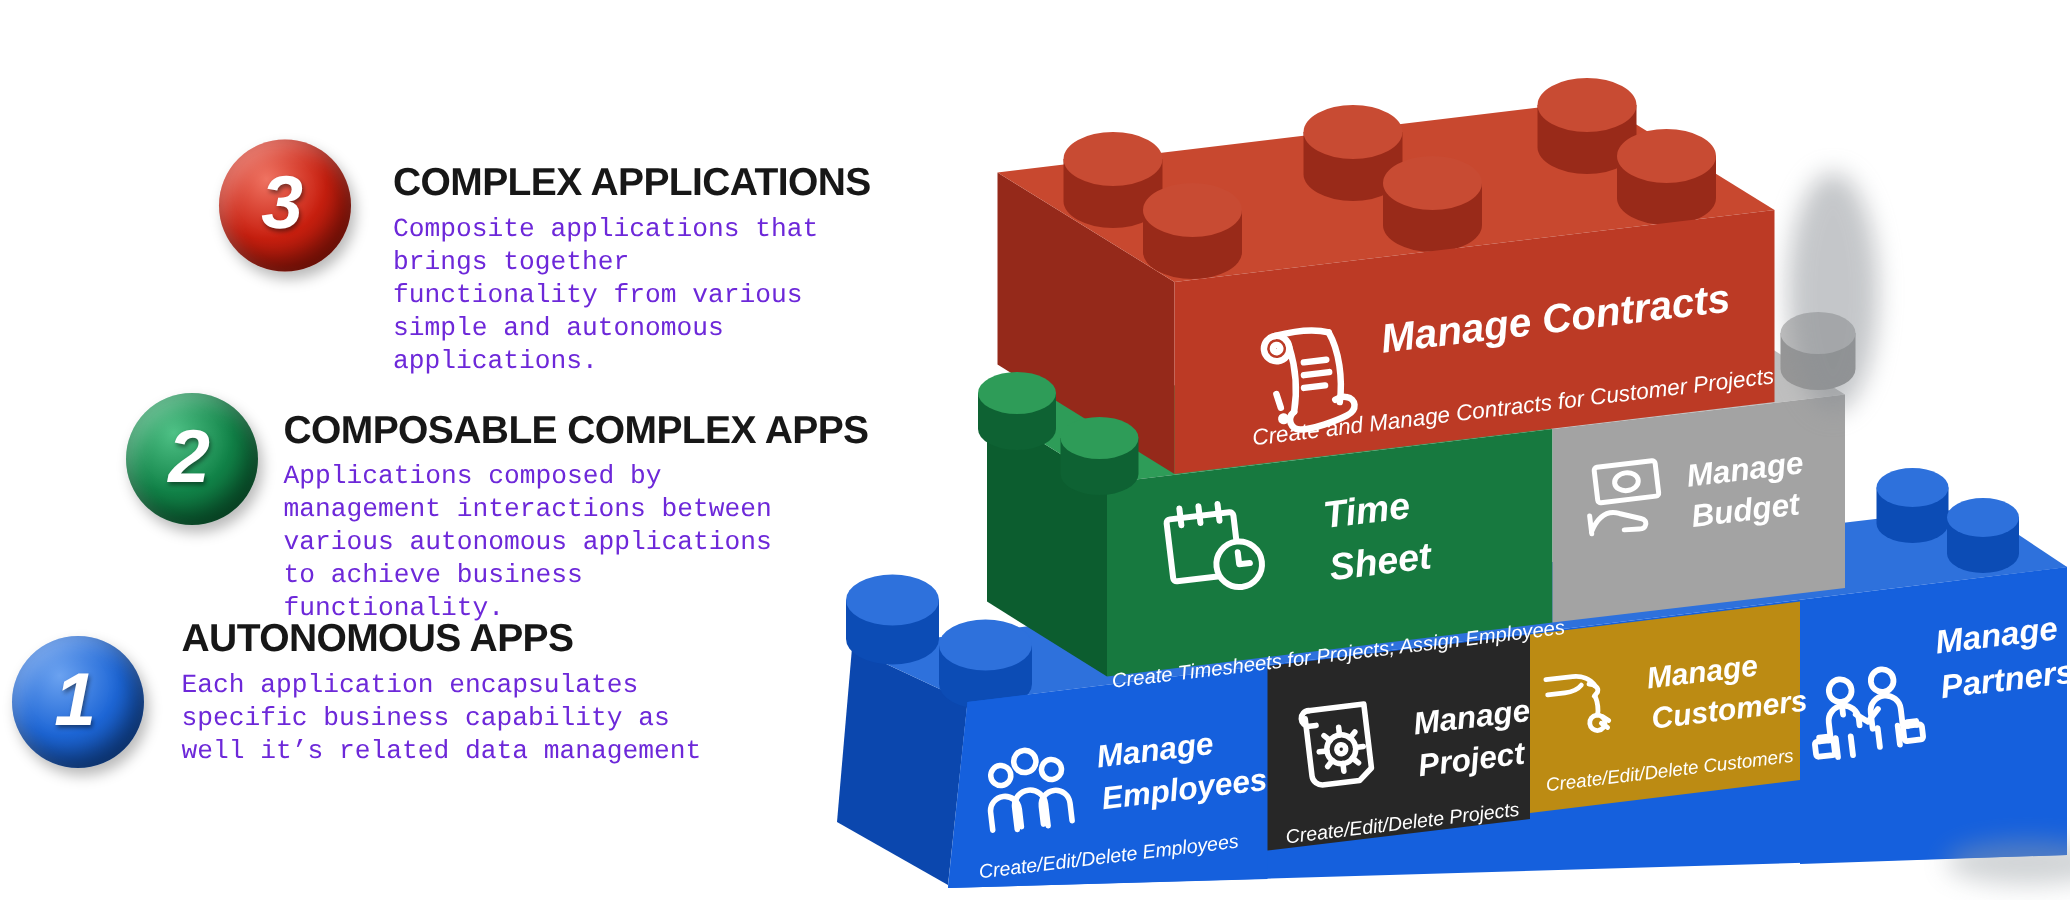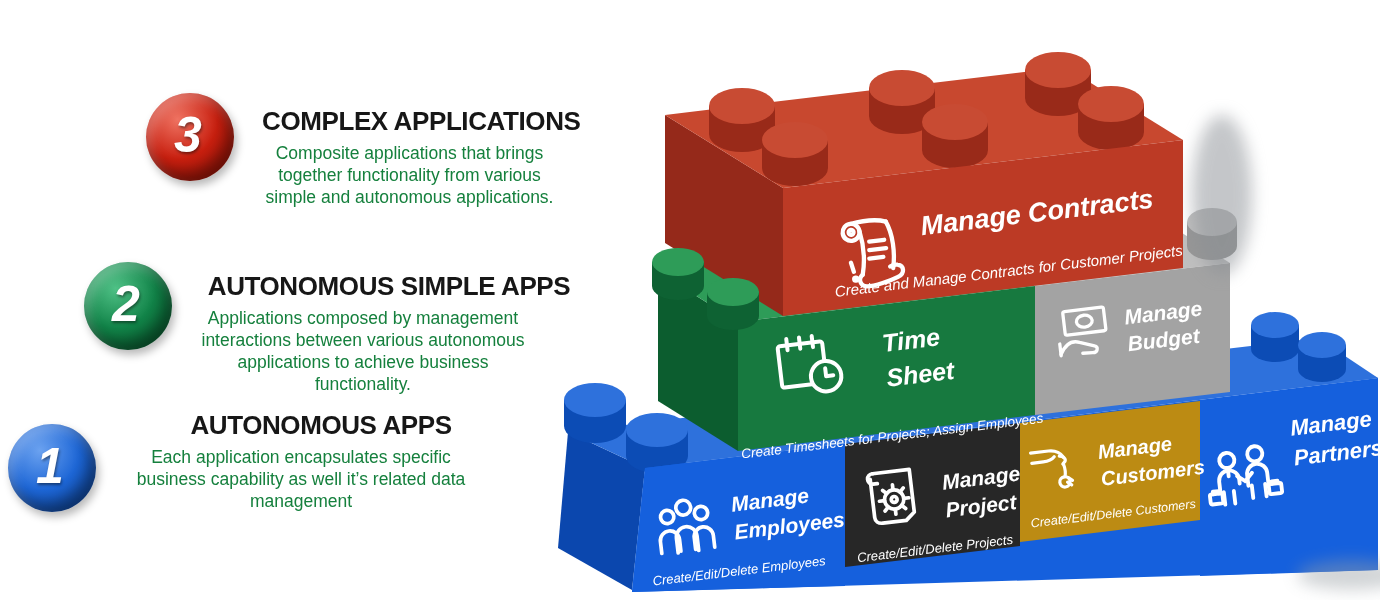--- a/index.html
+++ b/index.html
@@ -8,23 +8,23 @@
   
   .legend-item{position:absolute;}
   .badge{position:absolute;width:88px;height:88px;border-radius:50%;
          display:flex;align-items:center;justify-content:center;
          box-shadow:inset -7px -9px 14px rgba(0,0,0,.38),inset 5px 7px 12px rgba(255,255,255,.28),3px 5px 9px rgba(0,0,0,.28);}
   .badge span{color:#fff;font-size:50px;font-weight:bold;font-style:italic;
               text-shadow:1px 2px 3px rgba(0,0,0,.45);transform:translate(-2px,-2px);}
   .badge-red{background:radial-gradient(circle at 36% 30%,#ef7362 0%,#c81f0f 48%,#8a1004 100%);}
   .badge-green{background:radial-gradient(circle at 36% 30%,#4fc186 0%,#118348 48%,#064f27 100%);}
   .badge-blue{background:radial-gradient(circle at 36% 30%,#6ba2f0 0%,#1d66d6 48%,#0a3d8d 100%);}
-  .legend-text{position:absolute;text-align:center;}
+  .legend-text{position:absolute;}
   .legend-title{font-size:26px;font-weight:bold;color:#171717;letter-spacing:-.4px;white-space:nowrap;}
-  .legend-desc{margin-top:5px;font-size:17.5px;line-height:1.26;color:#15803d;}
+  .legend-desc{margin-top:5px;font-size:17.5px;line-height:1.26;color:#6d28d9;font-family:Liberation Mono, monospace;}
   
   text{font-family:"Liberation Sans",sans-serif;fill:#ffffff;font-style:italic;}
   .brick-title{font-weight:bold;}
   .brick-sub{font-weight:normal;}
 </style>
 </head>
 <body>
 
 <div id="canvas">
 
@@ -36,21 +36,21 @@
       <div class="legend-title">COMPLEX APPLICATIONS</div>
       <div class="legend-desc" style="width:295px;">Composite applications that brings together functionality from various simple and autonomous applications.</div>
     </div>
   </div>
 
   <div class="legend-item">
     <div class="badge badge-green" style="left:84px;top:262px;">
       <span>2</span>
     </div>
     <div class="legend-text" style="left:189px;top:271px;width:400px;">
-      <div class="legend-title">AUTONOMOUS SIMPLE APPS</div>
+      <div class="legend-title">COMPOSABLE COMPLEX APPS</div>
       <div class="legend-desc" style="width:348px;">Applications composed by management interactions between various autonomous applications to achieve business functionality.</div>
     </div>
   </div>
 
   <div class="legend-item">
     <div class="badge badge-blue" style="left:8px;top:424px;">
       <span>1</span>
     </div>
     <div class="legend-text" style="left:121px;top:410px;width:400px;">
       <div class="legend-title">AUTONOMOUS APPS</div>

